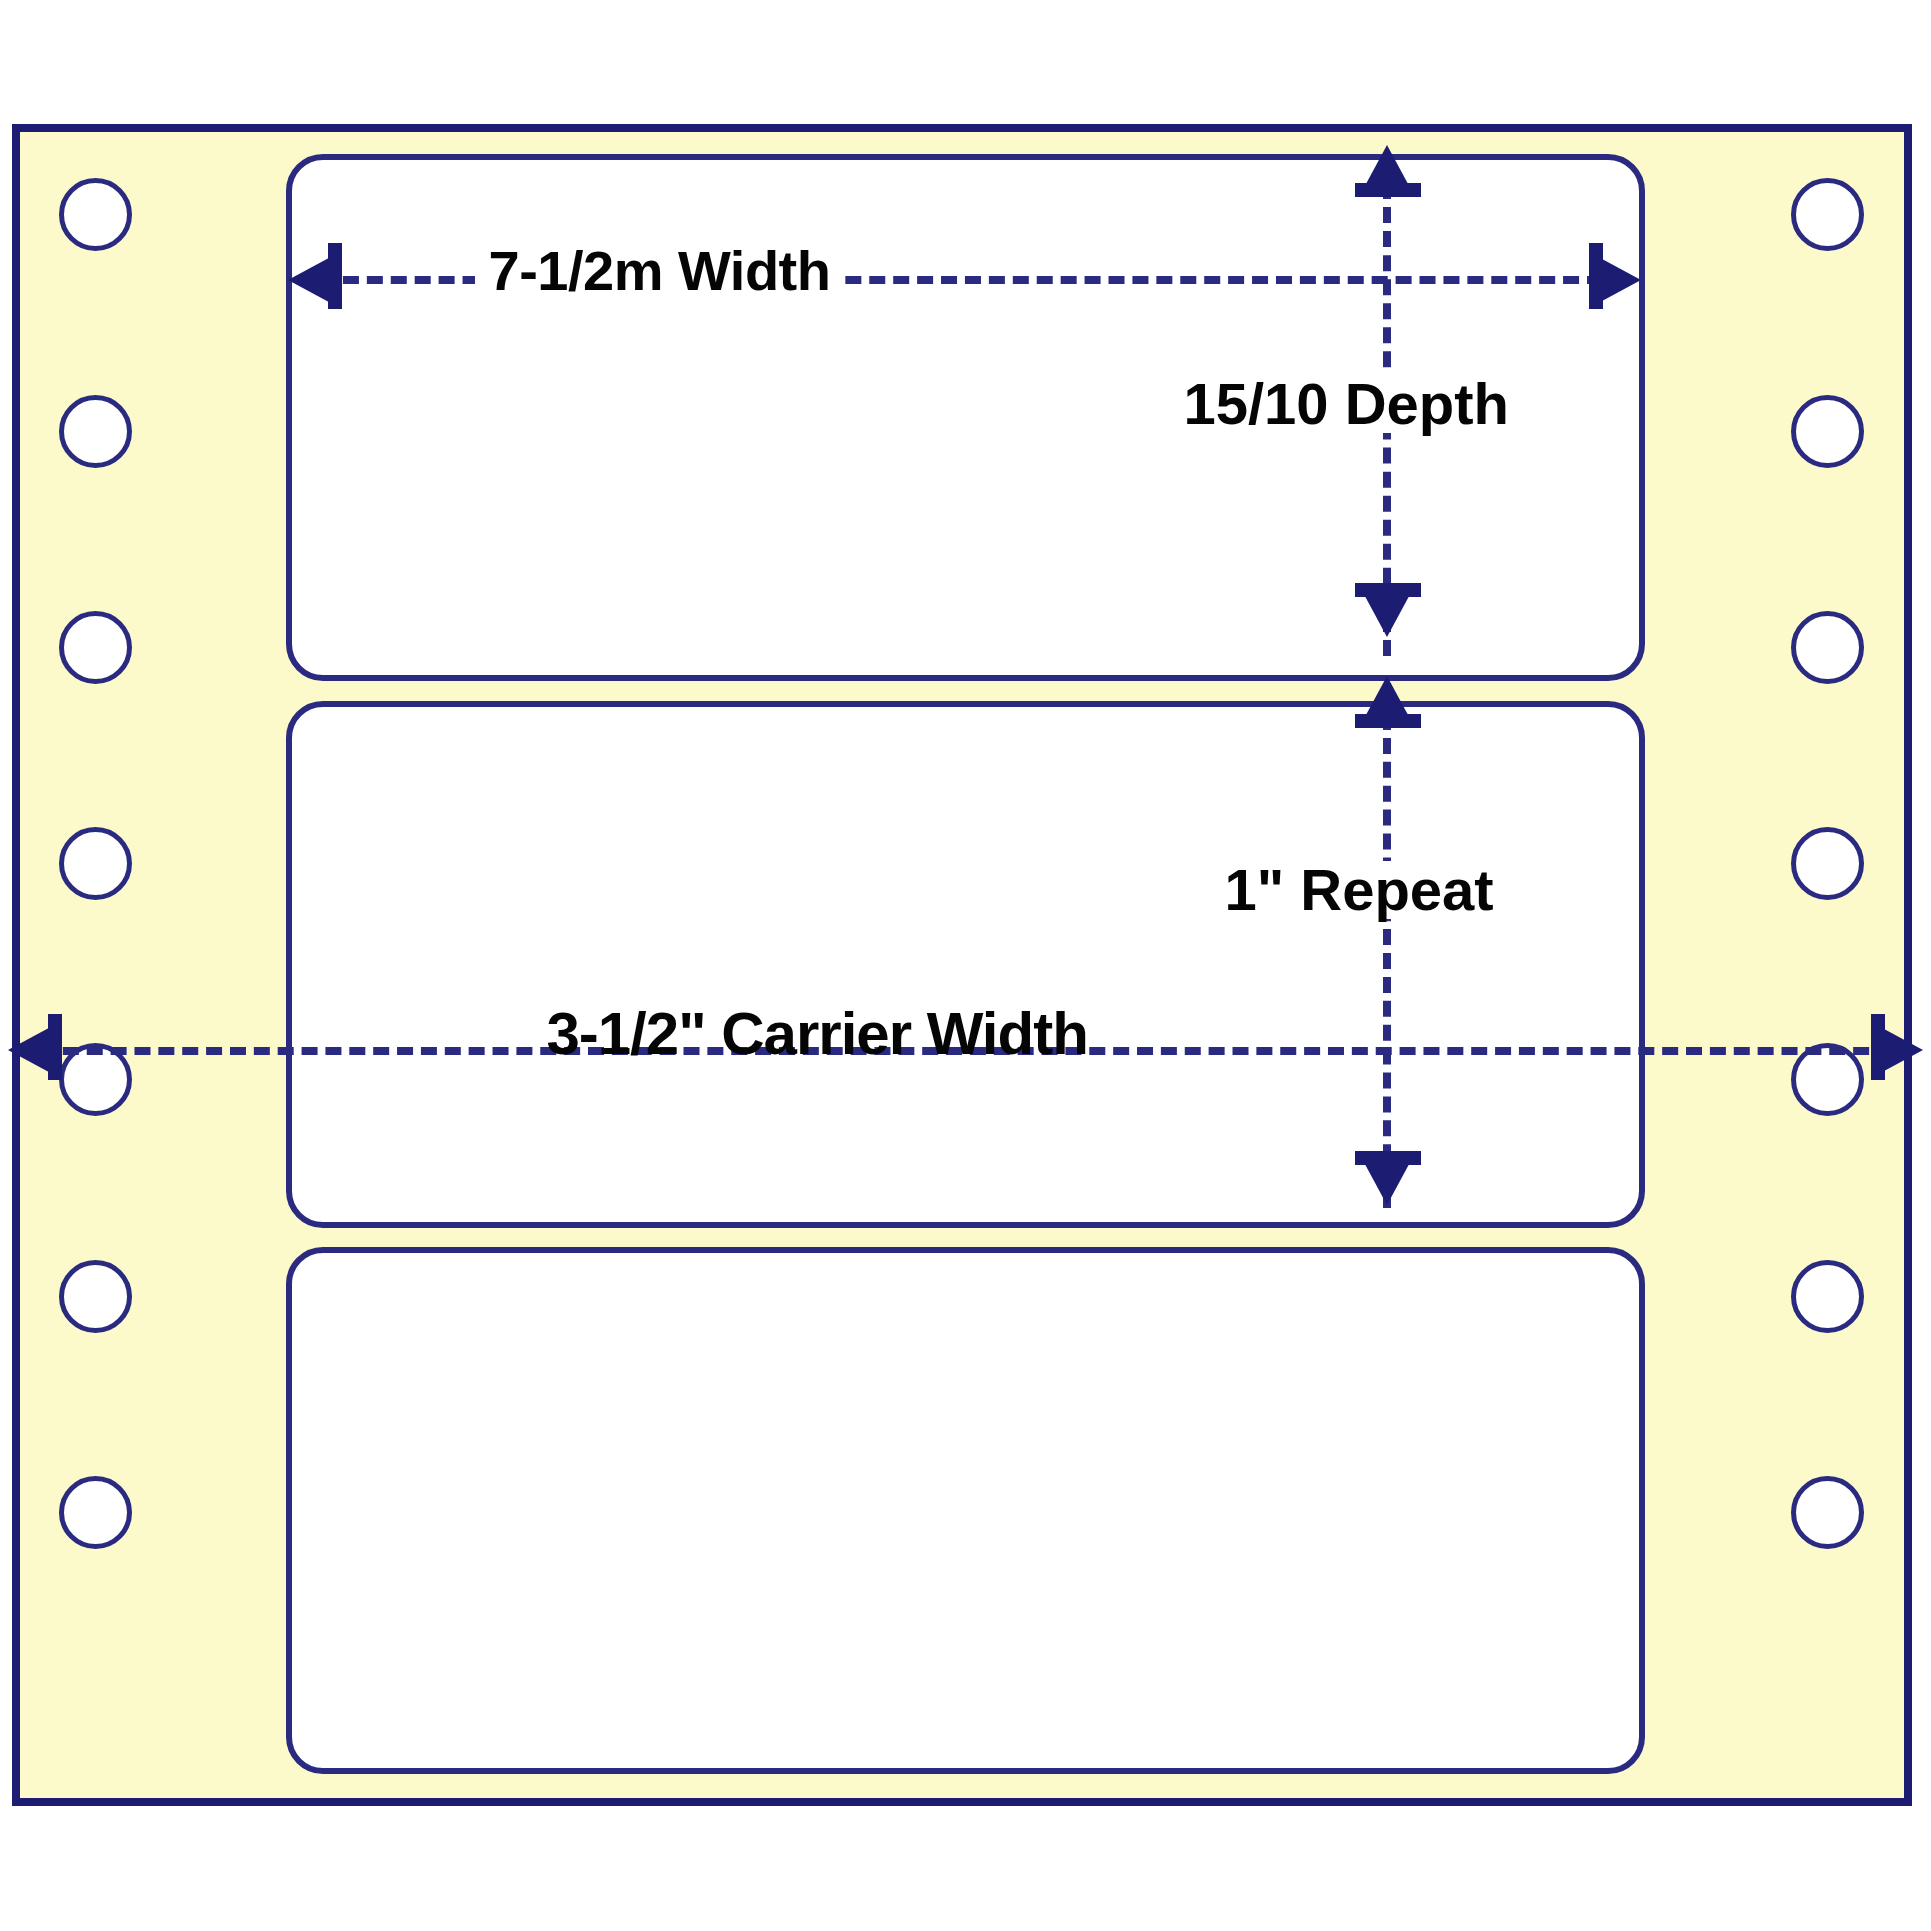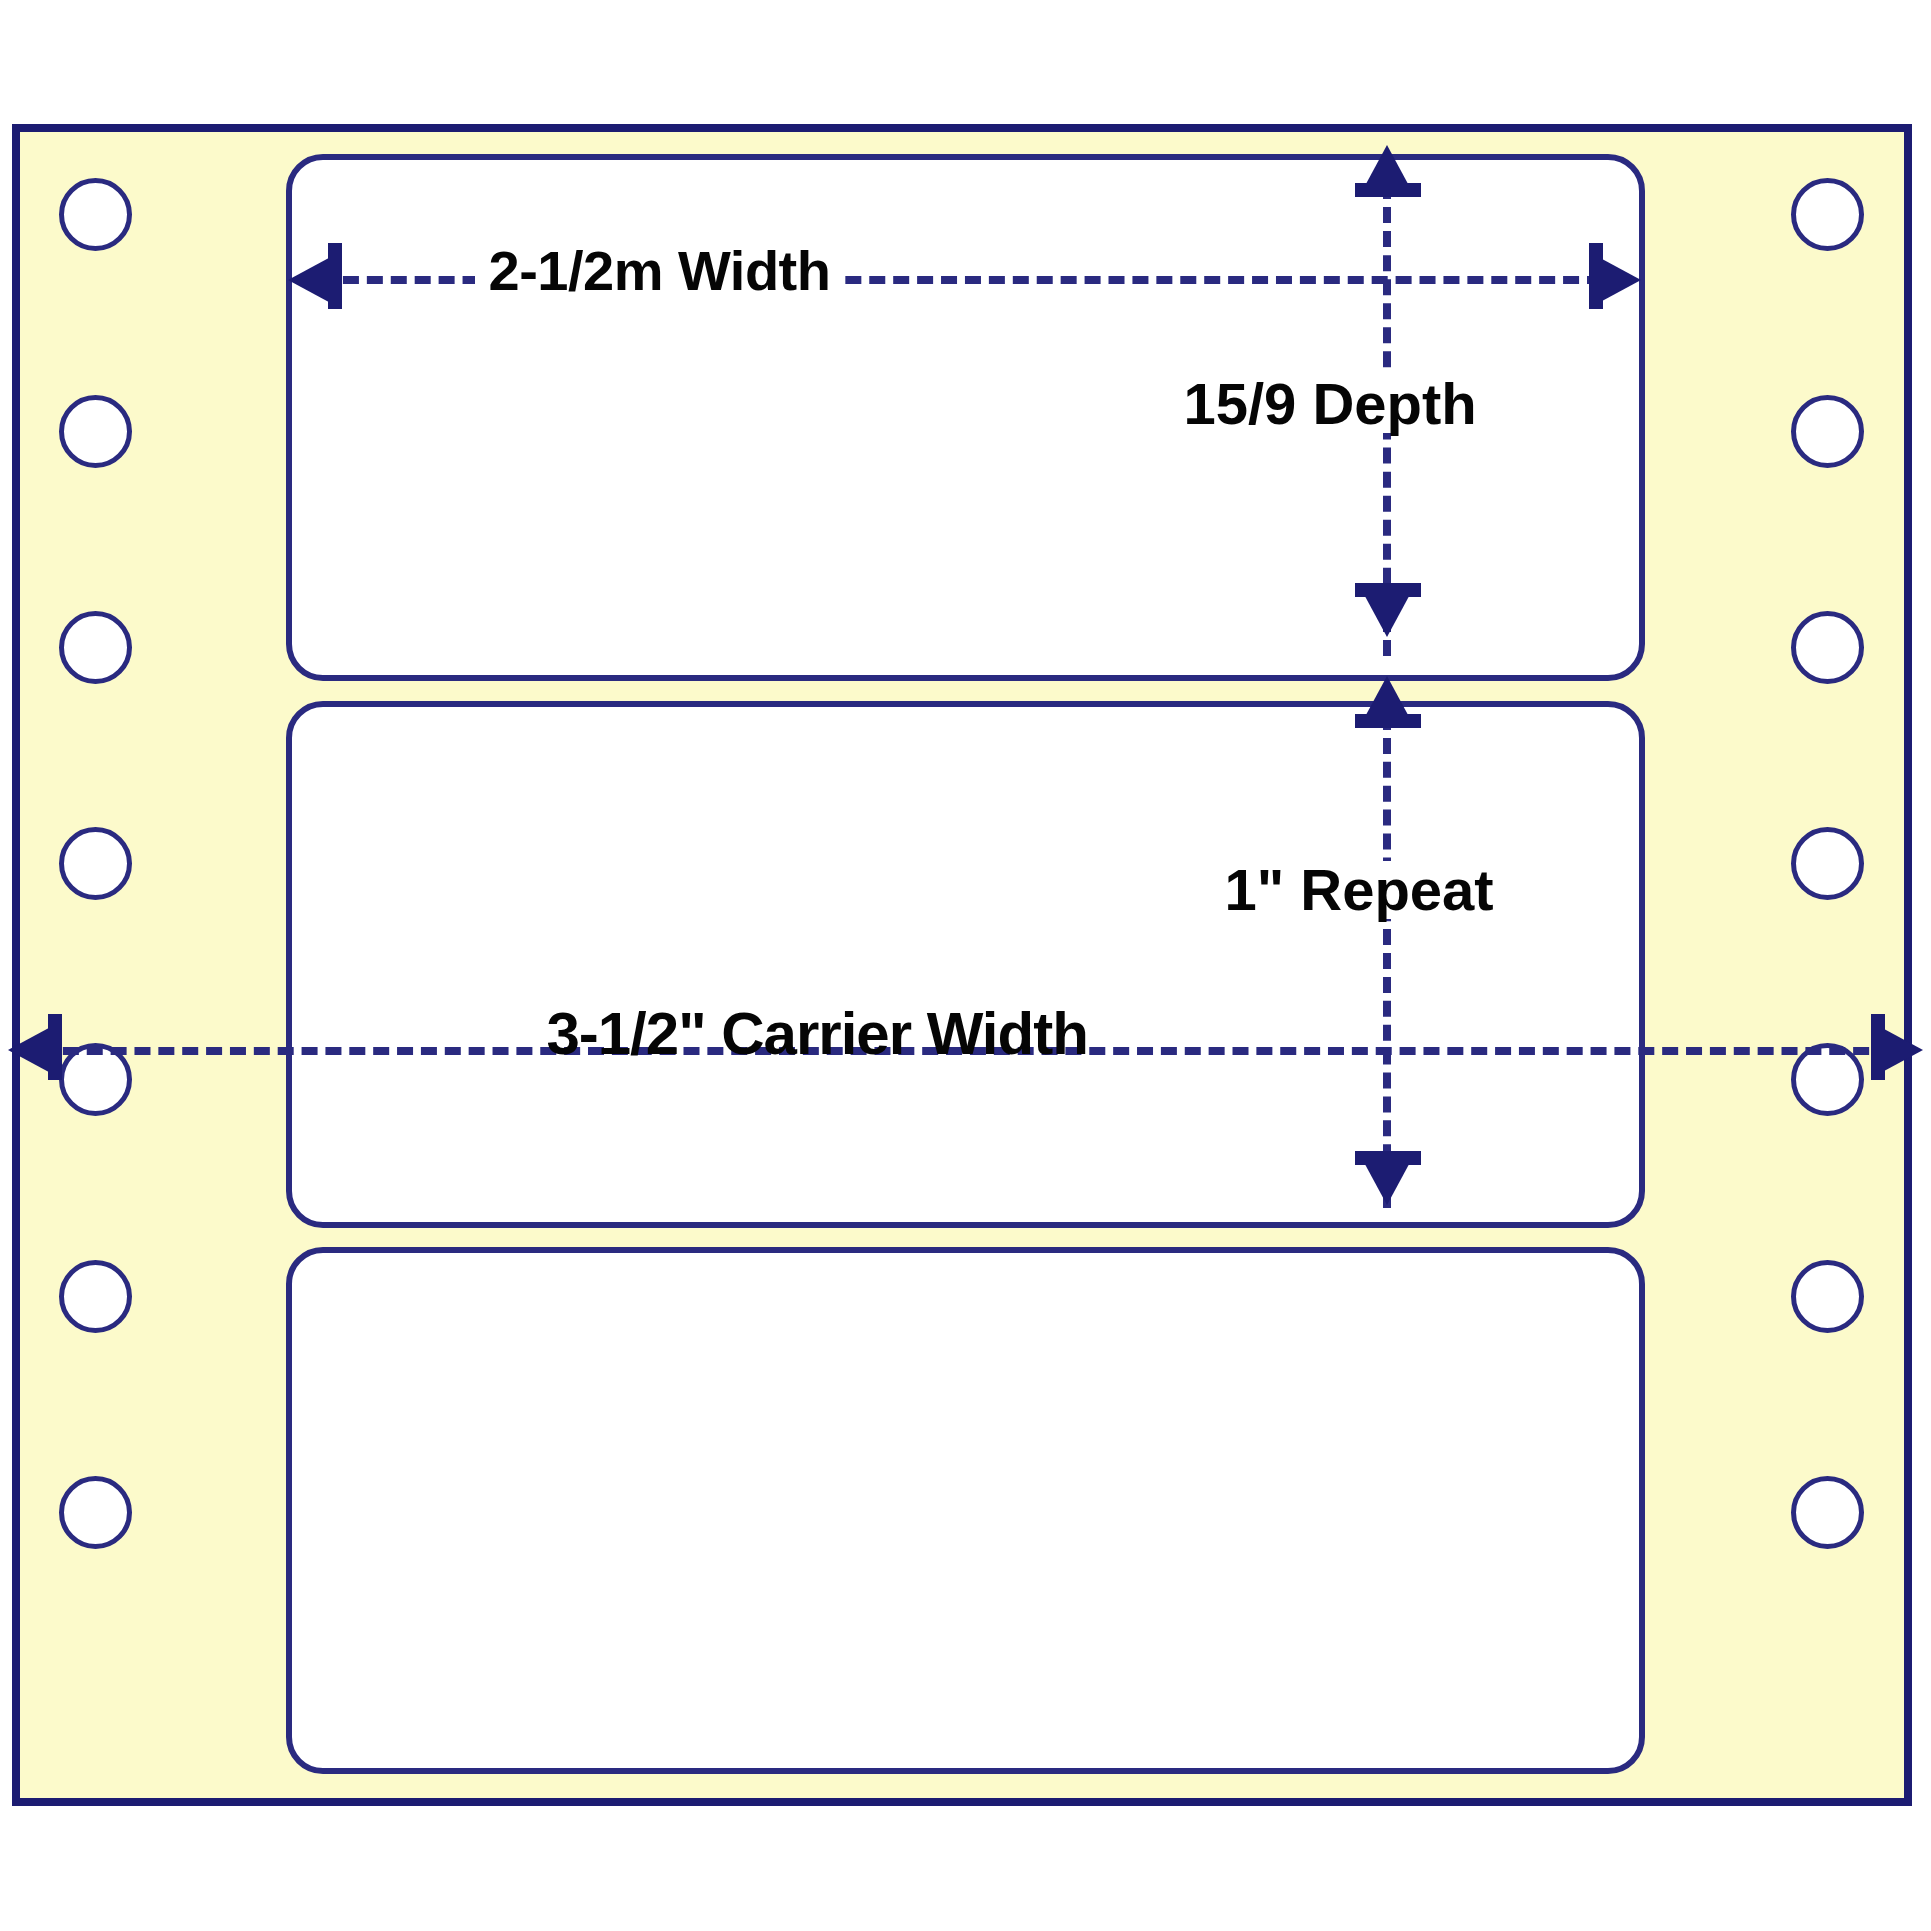--- a/index.html
+++ b/index.html
@@ -167,28 +167,28 @@
 
   <div class="label" id="label-1"></div>
   <div class="label" id="label-2"></div>
   <div class="label" id="label-3"></div>
 
   <div class="dash-h" style="left:319px; top:276px; width:1284px;"></div>
   <div class="arrow arrow-left" style="left:288px; top:253px;"></div>
   <div class="arrow-stem" style="left:328px; top:243px; width:13.5px; height:66px;"></div>
   <div class="arrow arrow-right" style="left:1591px; top:253px;"></div>
   <div class="arrow-stem" style="left:1589px; top:243px; width:13.5px; height:66px;"></div>
-  <div class="dim-text" id="txt-width">2-1/2m Width</div>
+  <div class="dim-text" id="txt-width">7-1/2m Width</div>
 
   <div class="dash-v" style="left:1383px; top:183px; height:473px;"></div>
   <div class="arrow arrow-up" style="left:1360px; top:145px;"></div>
   <div class="arrow-stem" style="left:1355px; top:183px; width:66px; height:13.5px;"></div>
   <div class="arrow arrow-down" style="left:1360px; top:587px;"></div>
   <div class="arrow-stem" style="left:1355px; top:583px; width:66px; height:13.5px;"></div>
-  <div class="dim-text" id="txt-depth">15/9 Depth</div>
+  <div class="dim-text" id="txt-depth">15/10 Depth</div>
 
   <div class="dash-v" style="left:1383px; top:714px; height:494px;"></div>
   <div class="arrow arrow-up" style="left:1360px; top:676px;"></div>
   <div class="arrow-stem" style="left:1355px; top:714px; width:66px; height:13.5px;"></div>
   <div class="arrow arrow-down" style="left:1360px; top:1155px;"></div>
   <div class="arrow-stem" style="left:1355px; top:1151px; width:66px; height:13.5px;"></div>
   <div class="dim-text" id="txt-repeat">1" Repeat</div>
 
   <div class="dash-h" style="left:39px; top:1047px; width:1854px;"></div>
   <div class="arrow arrow-left" style="left:7.7px; top:1023px;"></div>

